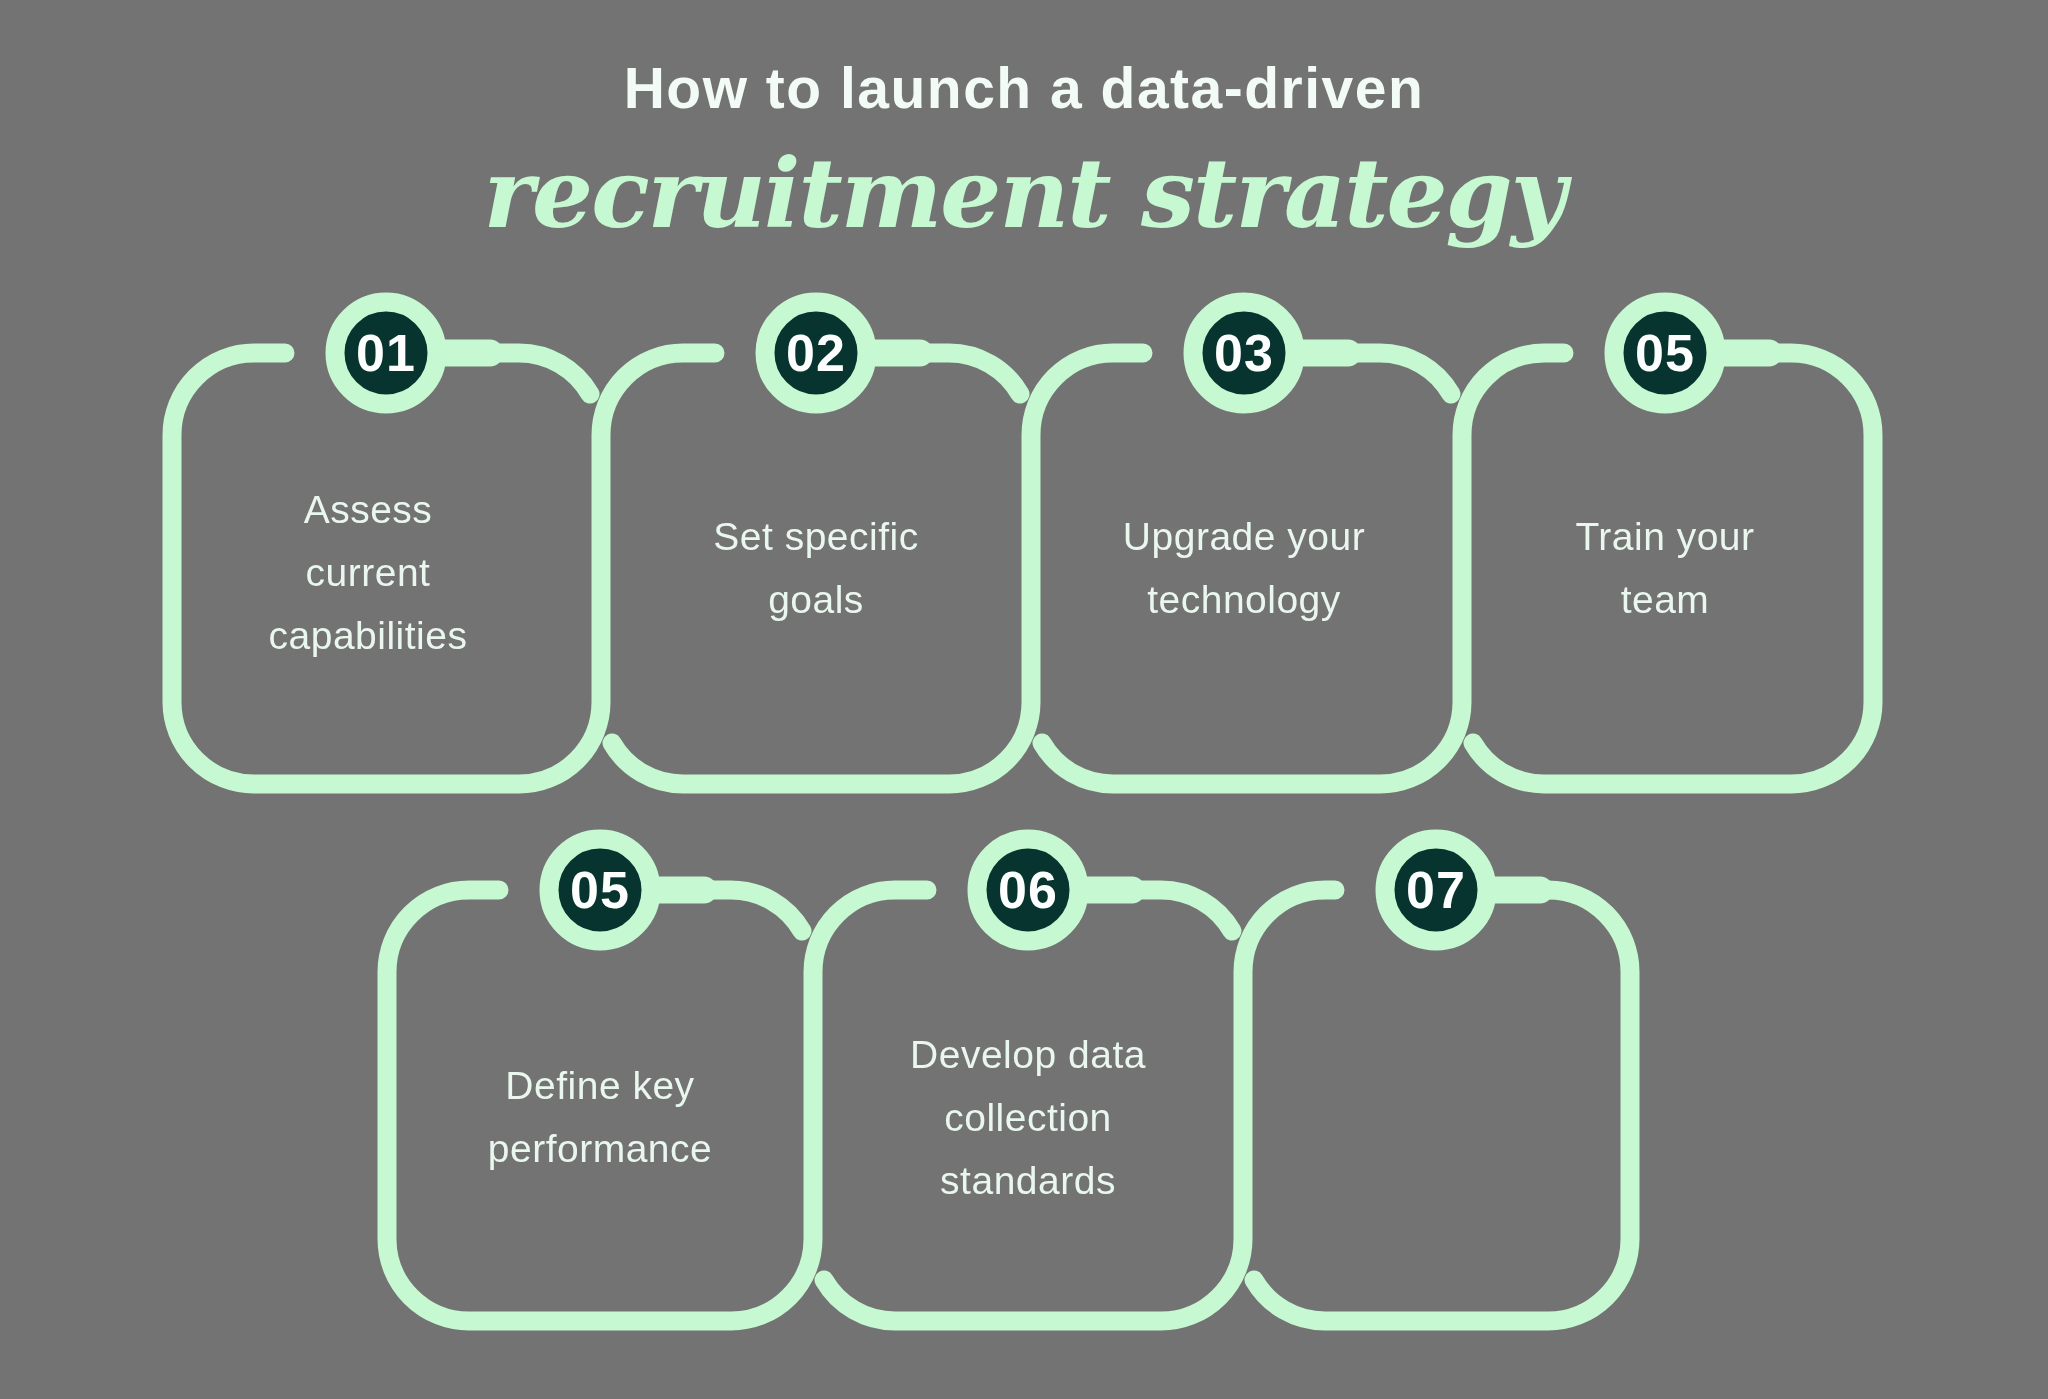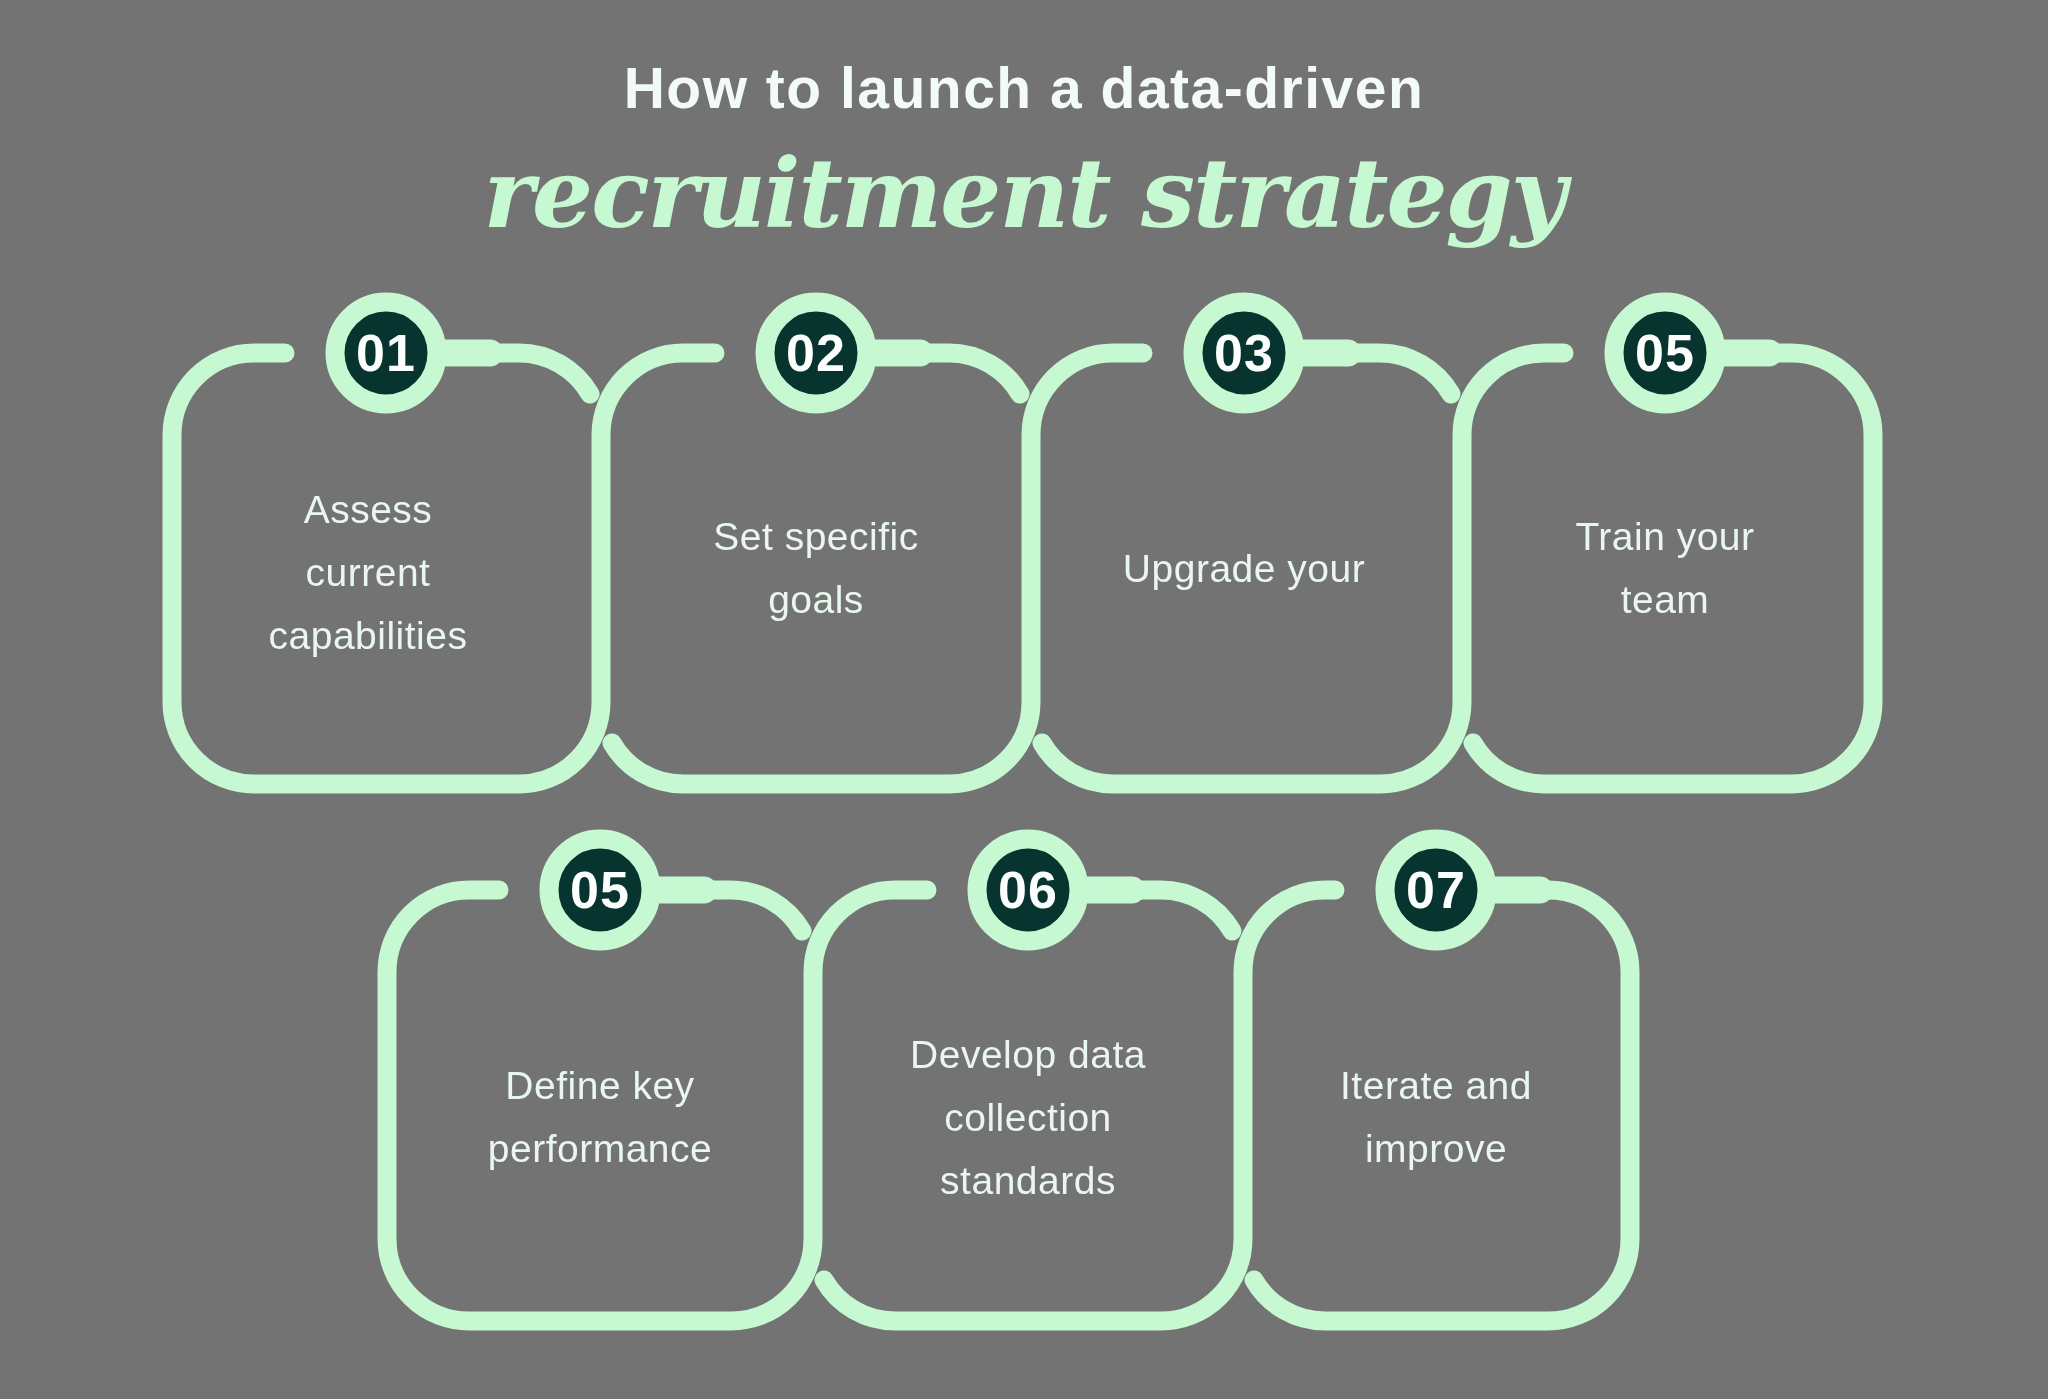--- a/index.html
+++ b/index.html
@@ -117,32 +117,29 @@
     <div>Assess</div>
     <div>current</div>
     <div>capabilities</div>
   </div>
   <div class="step-label" style="left:816px; top:568px;">
     <div>Set specific</div>
     <div>goals</div>
   </div>
   <div class="step-label" style="left:1244px; top:568px;">
     <div>Upgrade your</div>
+    <div>technology</div>
   </div>
   <div class="step-label" style="left:1665px; top:568px;">
     <div>Train your</div>
     <div>team</div>
   </div>
   <div class="step-label" style="left:600px; top:1117px;">
     <div>Define key</div>
     <div>performance</div>
   </div>
   <div class="step-label" style="left:1028px; top:1117px;">
     <div>Develop data</div>
     <div>collection</div>
     <div>standards</div>
   </div>
-  <div class="step-label" style="left:1436px; top:1117px;">
-    <div>Iterate and</div>
-    <div>improve</div>
-  </div>
 
 </div>
 
 </body></html>

